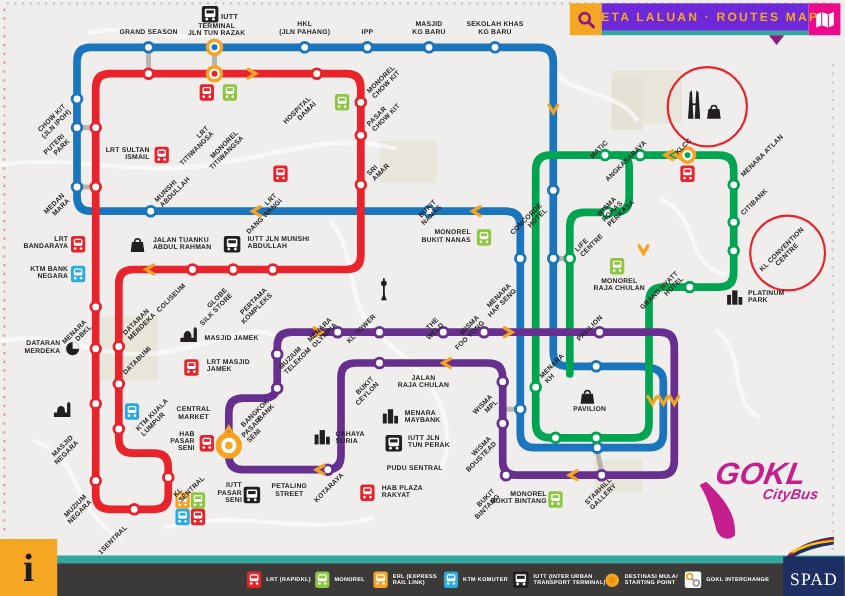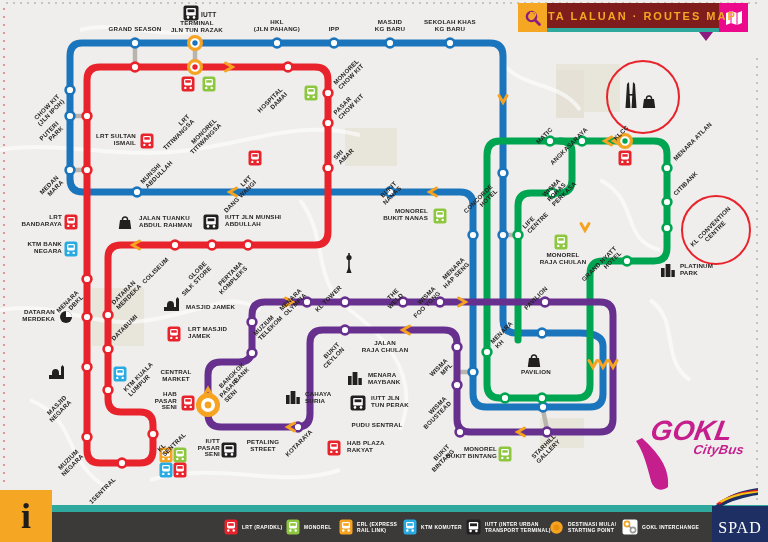--- a/index.html
+++ b/index.html
@@ -4,21 +4,21 @@
 <style>
   html,body{margin:0;padding:0;background:#efeeec;width:768px;height:542px;overflow:hidden;
     font-family:"Liberation Sans",sans-serif;}
   #stage{position:relative;width:768px;height:542px;background:#efeeec;}
   svg text{font-family:"Liberation Sans",sans-serif;font-weight:700;letter-spacing:.2px;}
   
   .hdr{position:absolute;left:518px;top:3px;display:flex;height:29px;z-index:5;}
   .hdr-sq{width:29px;height:29px;display:flex;align-items:center;justify-content:center;}
   .hdr-search{background:#f5a623;}
   .hdr-map{background:#ec098c;}
-  .hdr-banner{width:172px;height:25px;background:#7f1d1d;color:#f5a623;display:flex;align-items:center;
+  .hdr-banner{width:188px;height:25px;background:#6d28d9;color:#f5a623;display:flex;align-items:center;
     justify-content:center;font-size:11px;font-weight:700;letter-spacing:2px;white-space:nowrap;}
   .hdr-mid{display:flex;flex-direction:column;position:relative;}
   .hdr-teal{height:4px;background:#2fa89e;}
   .hdr-tri{position:absolute;left:152px;top:29px;width:0;height:0;border-left:7px solid transparent;
     border-right:7px solid transparent;border-top:9px solid #8c1b7f;}
   
   .teal-stripe{position:absolute;left:0;top:505px;width:768px;height:7px;background:#2fa89e;z-index:4;}
   .legend-bar{position:absolute;left:0;top:512px;width:768px;height:30px;background:#3b3a38;z-index:4;}
   .info-box{position:absolute;left:0;top:490px;width:52px;height:52px;background:#f5a623;z-index:6;
     display:flex;align-items:center;justify-content:center;font-family:"Liberation Serif",serif;

